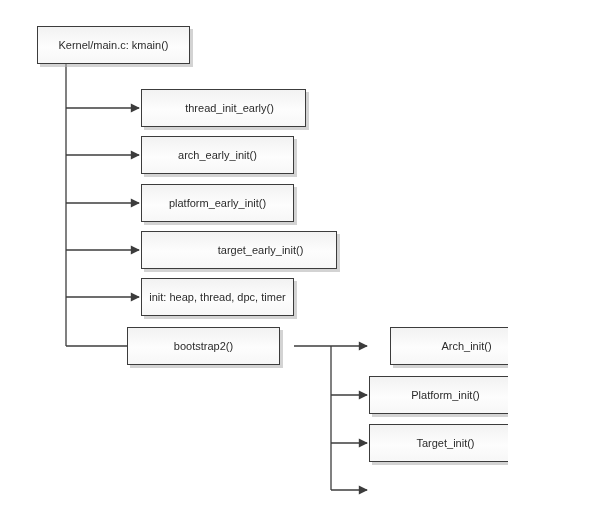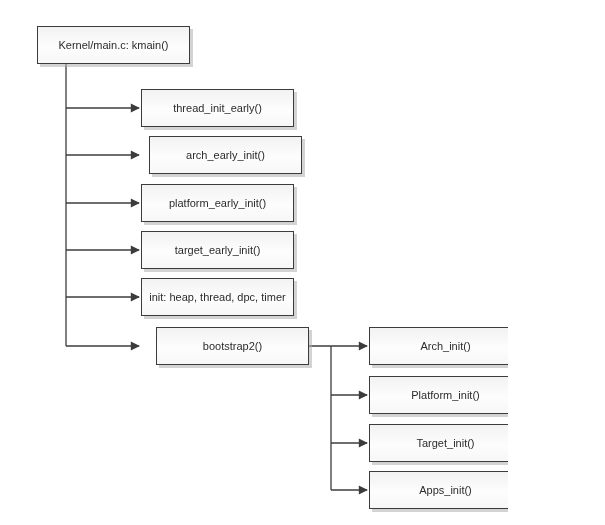--- a/index.html
+++ b/index.html
@@ -32,27 +32,27 @@
     display: flex;
     align-items: center;
     justify-content: center;
     font-size: 11px;
     color: #2b2b2b;
     white-space: nowrap;
     text-align: center;
   }
   
   .n-kmain      { left: 37px;  top: 26px;  }
-  .n-thread     { left: 141px; top: 89px;  }
-  .n-arch-early { left: 149px; top: 136px; }
+  .n-thread     { left: 141px; top: 89px; padding-left: 12px;  }
+  .n-arch-early { left: 141px; top: 136px; }
   .n-plat-early { left: 141px; top: 184px; justify-content: center; }
-  .n-targ-early { left: 141px; top: 231px; }
+  .n-targ-early { left: 141px; top: 231px; padding-left: 43px; }
   .n-init-heap  { left: 141px; top: 278px; justify-content: center; }
-  .n-bootstrap2 { left: 156px; top: 327px; justify-content: center; }
-  .n-arch-init  { left: 369px; top: 327px; text-align: right; }
+  .n-bootstrap2 { left: 127px; top: 327px; justify-content: center; }
+  .n-arch-init  { left: 390px; top: 327px; text-align: right; }
   .n-plat-init  { left: 369px; top: 376px; text-align: right; }
   .n-targ-init  { left: 369px; top: 424px; align-items: center; }
   .n-apps-init  { left: 369px; top: 471px; }
 </style>
 </head>
 <body>
 
 <div class="canvas">
 
   <svg class="connectors" viewBox="0 0 605 525" xmlns="http://www.w3.org/2000/svg">
@@ -105,17 +105,14 @@
 
   <div class="node n-arch-init">
     <span>Arch_init()</span>
   </div>
   <div class="node n-plat-init">
     <span>Platform_init()</span>
   </div>
   <div class="node n-targ-init">
     <span>Target_init()</span>
   </div>
-  <div class="node n-apps-init">
-    <span>Apps_init()</span>
-  </div>
 
 </div>
 
 </body></html>

